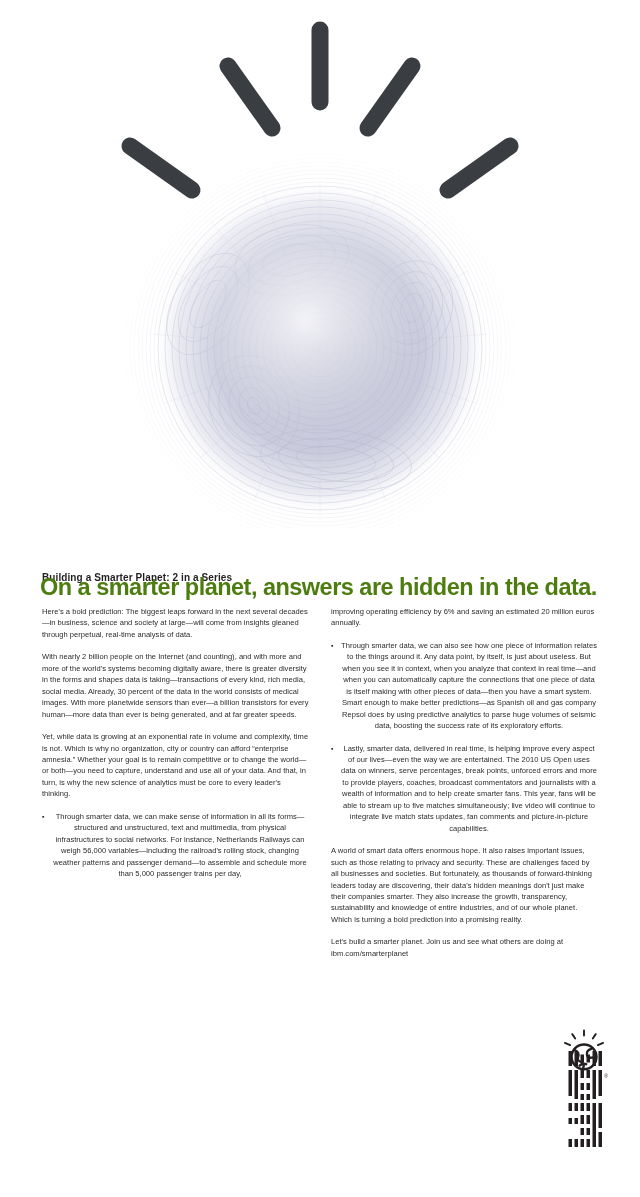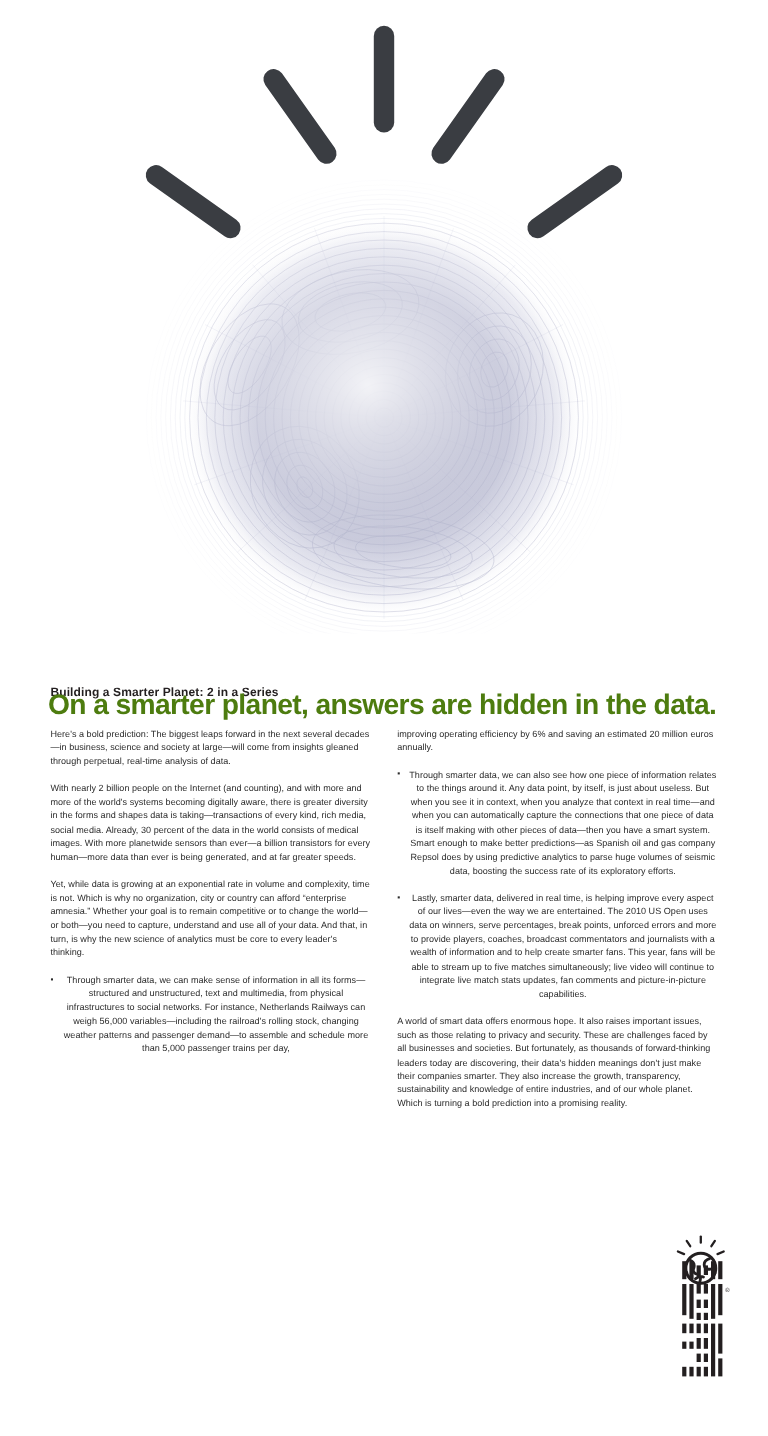--- a/index.html
+++ b/index.html
@@ -257,20 +257,21 @@
     <p>improving operating efficiency by 6% and saving an estimated 20 million euros annually.</p>
     <div class="bullet">
       <span class="marker">▪</span>
       <span>Through smarter data, we can also see how one piece of information relates to the things around it. Any data point, by itself, is just about useless. But when you see it in context, when you analyze that context in real time—and when you can automatically capture the connections that one piece of data is itself making with other pieces of data—then you have a smart system. Smart enough to make better predictions—as Spanish oil and gas company Repsol does by using predictive analytics to parse huge volumes of seismic data, boosting the success rate of its exploratory efforts.</span>
     </div>
     <div class="bullet">
       <span class="marker">▪</span>
       <span>Lastly, smarter data, delivered in real time, is helping improve every aspect of our lives—even the way we are entertained. The 2010 US Open uses data on winners, serve percentages, break points, unforced errors and more to provide players, coaches, broadcast commentators and journalists with a wealth of information and to help create smarter fans. This year, fans will be able to stream up to five matches simultaneously; live video will continue to integrate live match stats updates, fan comments and picture-in-picture capabilities.</span>
     </div>
     <p>A world of smart data offers enormous hope. It also raises important issues, such as those relating to privacy and security. These are challenges faced by all businesses and societies. But fortunately, as thousands of forward-thinking leaders today are discovering, their data's hidden meanings don't just make their companies smarter. They also increase the growth, transparency, sustainability and knowledge of entire industries, and of our whole planet. Which is turning a bold prediction into a promising reality.</p>
+    <p>Let's build a smarter planet. Join us and see what others are doing at ibm.com/smarterplanet</p>
   </div>
 
 </div>
 
 <div class="logo-block">
 
   <svg class="logo-globe" viewBox="0 0 60 60">
     <g stroke="#231f20" stroke-width="2.6" stroke-linecap="round">
       <line x1="30" y1="2" x2="30" y2="9"></line>
       <line x1="14" y1="7" x2="18" y2="13"></line>

